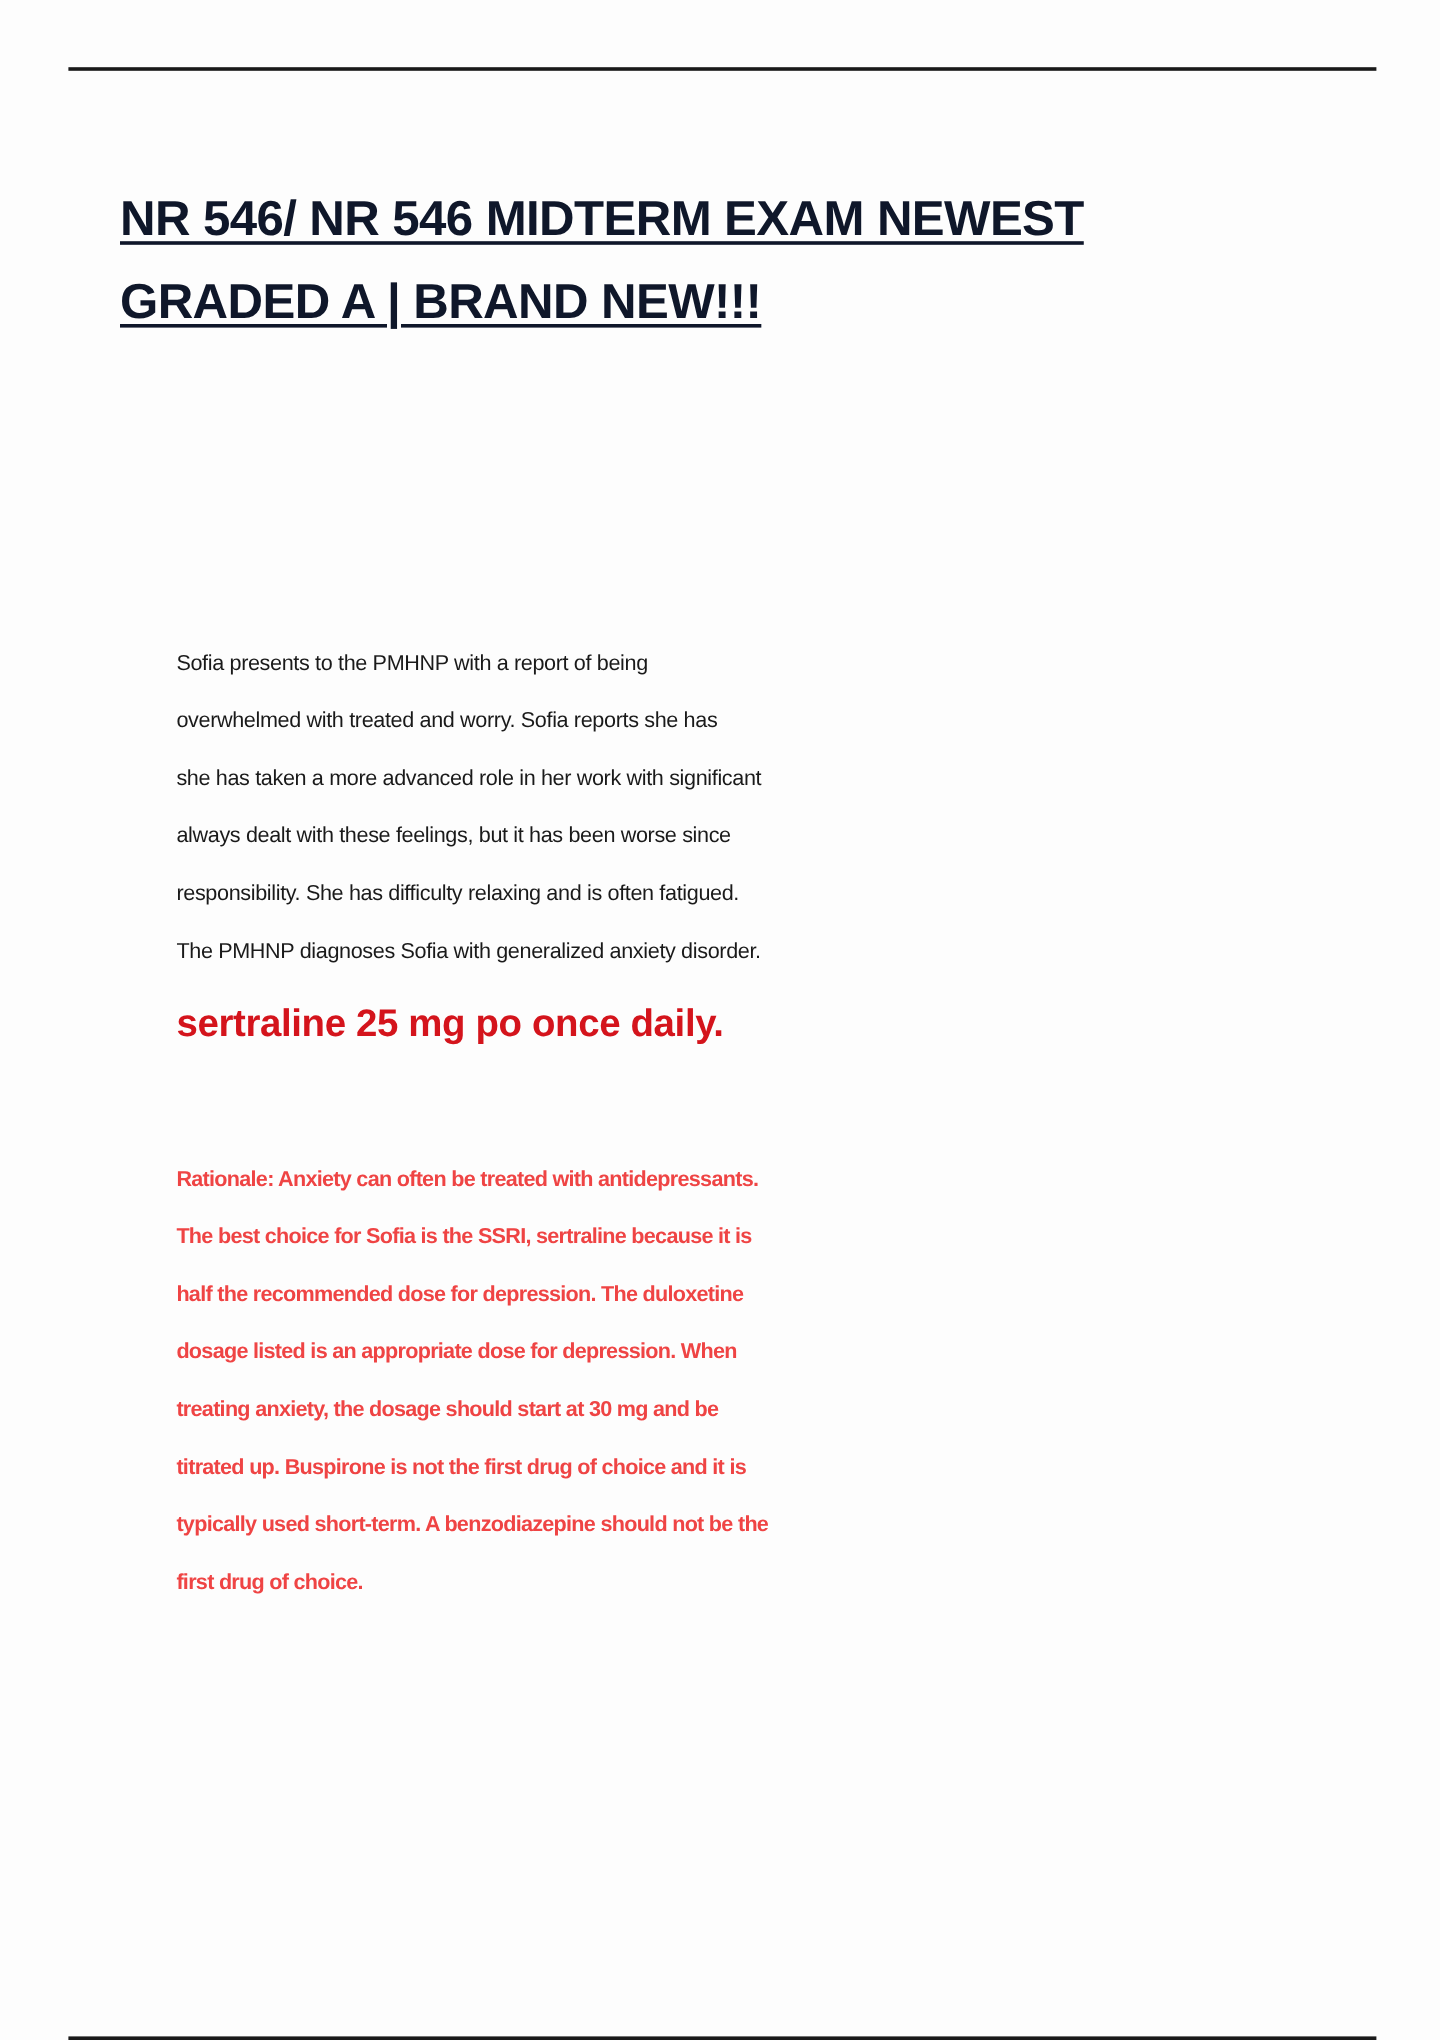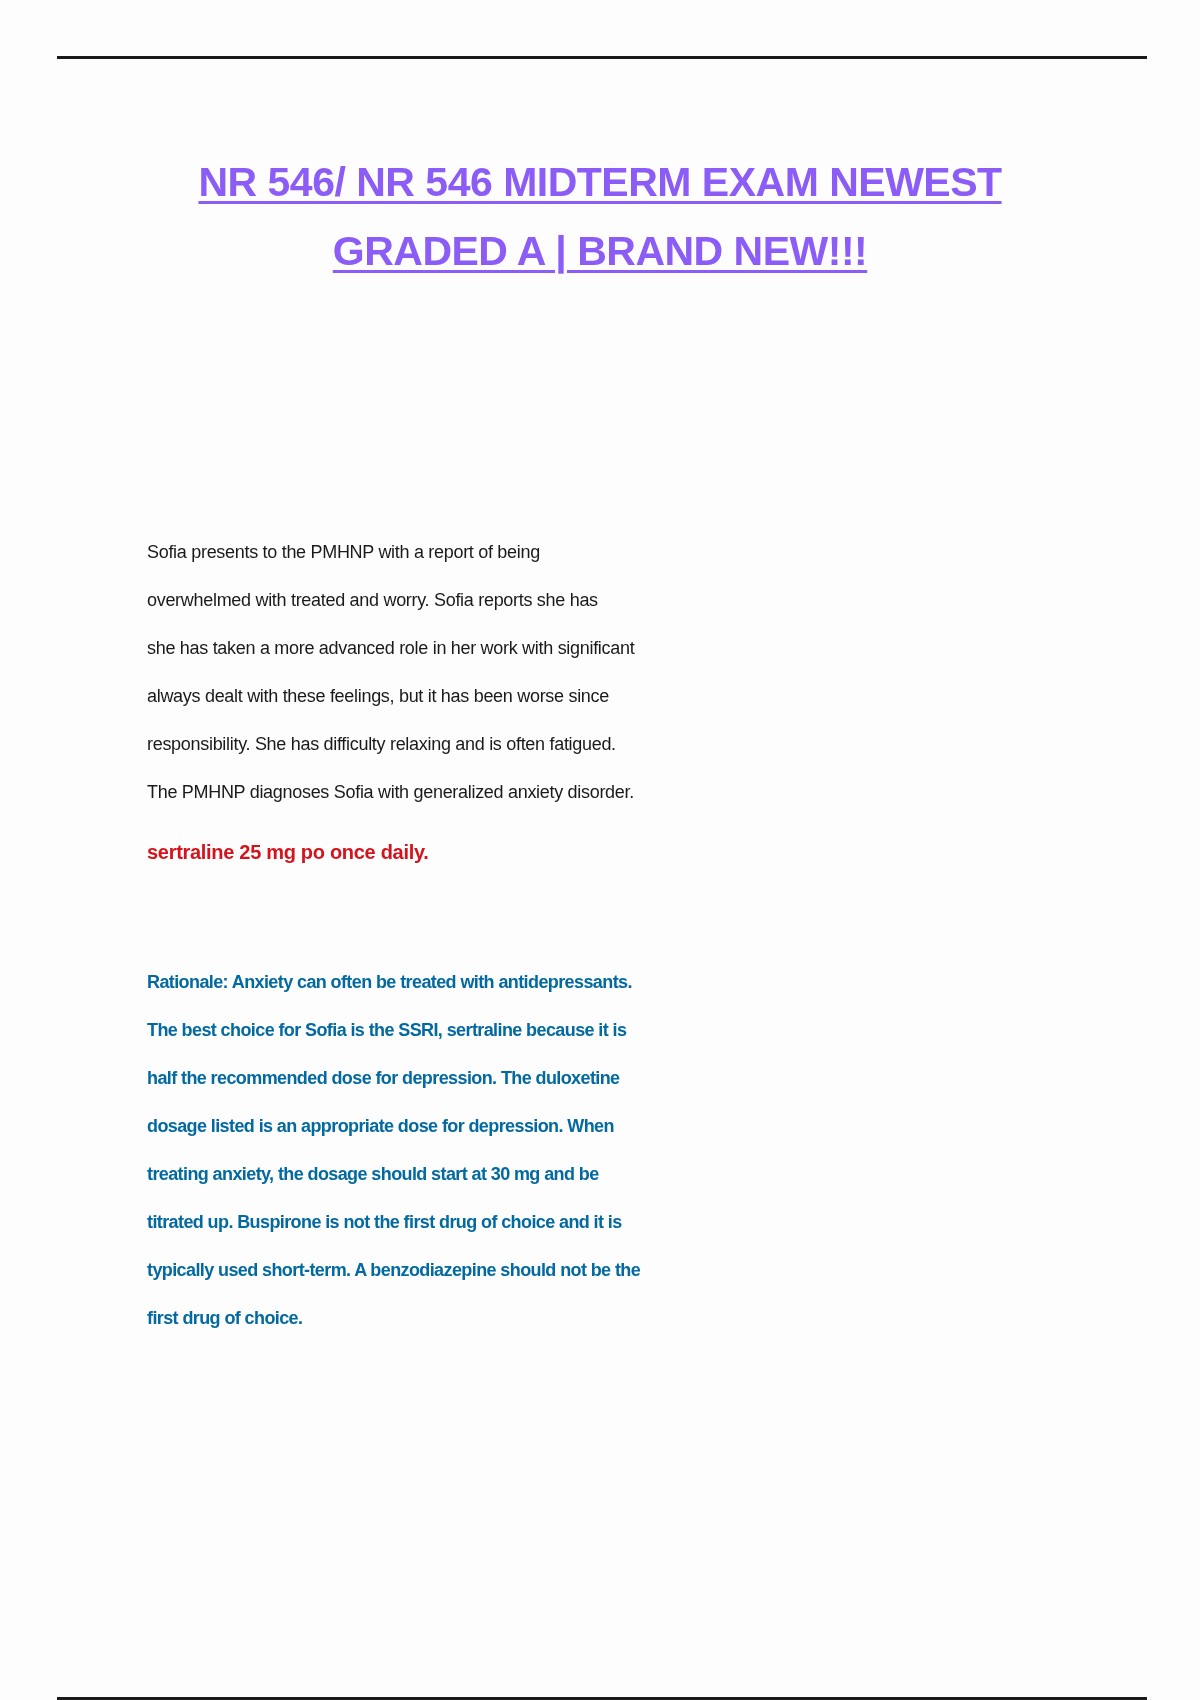--- a/index.html
+++ b/index.html
@@ -22,23 +22,23 @@
       background: #1a1a1a;
     }
     .rule.top { top: 56px; }
     .rule.bottom { top: 1697px; }
 
     .title {
       position: absolute;
       top: 148px;
       left: 100px;
       width: 1000px;
-      text-align: center;
+      text-align: left;
       margin: 0;
-      color: #8b5cf6;
+      color: #0f172a;
       font-family: "Liberation Sans", sans-serif;
       font-weight: bold;
       font-size: 41px;
       line-height: 69px;
       letter-spacing: -0.5px;
     }
     .title span {
       display: block;
       text-decoration: underline;
       text-decoration-thickness: 3px;
@@ -61,29 +61,29 @@
     .question { top: 528px; }
 
     .answer {
       position: absolute;
       left: 147px;
       top: 832px;
       margin: 0;
       color: #d4141c;
       font-family: "Liberation Sans", sans-serif;
       font-weight: bold;
-      font-size: 20px;
+      font-size: 32px;
       line-height: 40px;
       letter-spacing: -0.3px;
     }
 
     .rationale {
       top: 958px;
       font-weight: bold;
-      color: #0369a1;
+      color: #ef4444;
       letter-spacing: -0.6px;
     }
   </style>
 </head>
 <body>
 
 <div class="rule top"></div>
 
 <h1 class="title">
   <span>NR 546/ NR 546 MIDTERM EXAM NEWEST</span>

